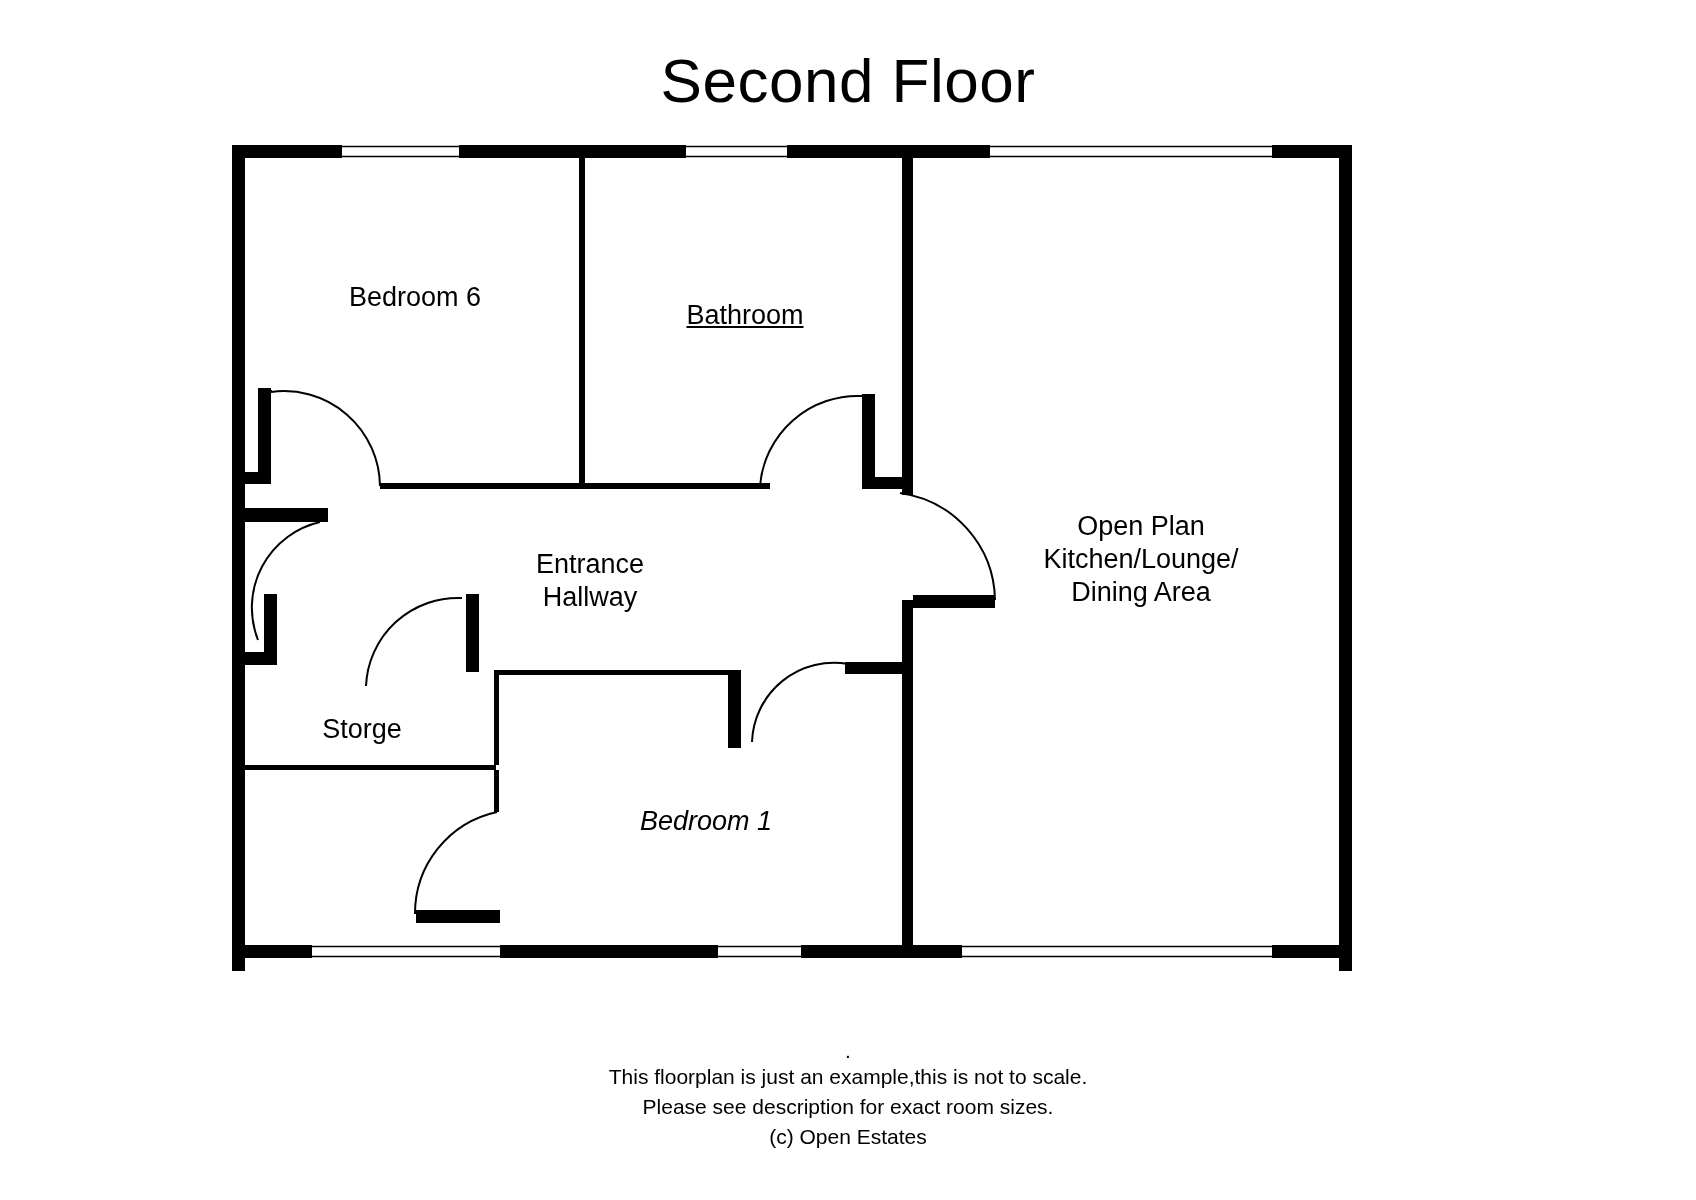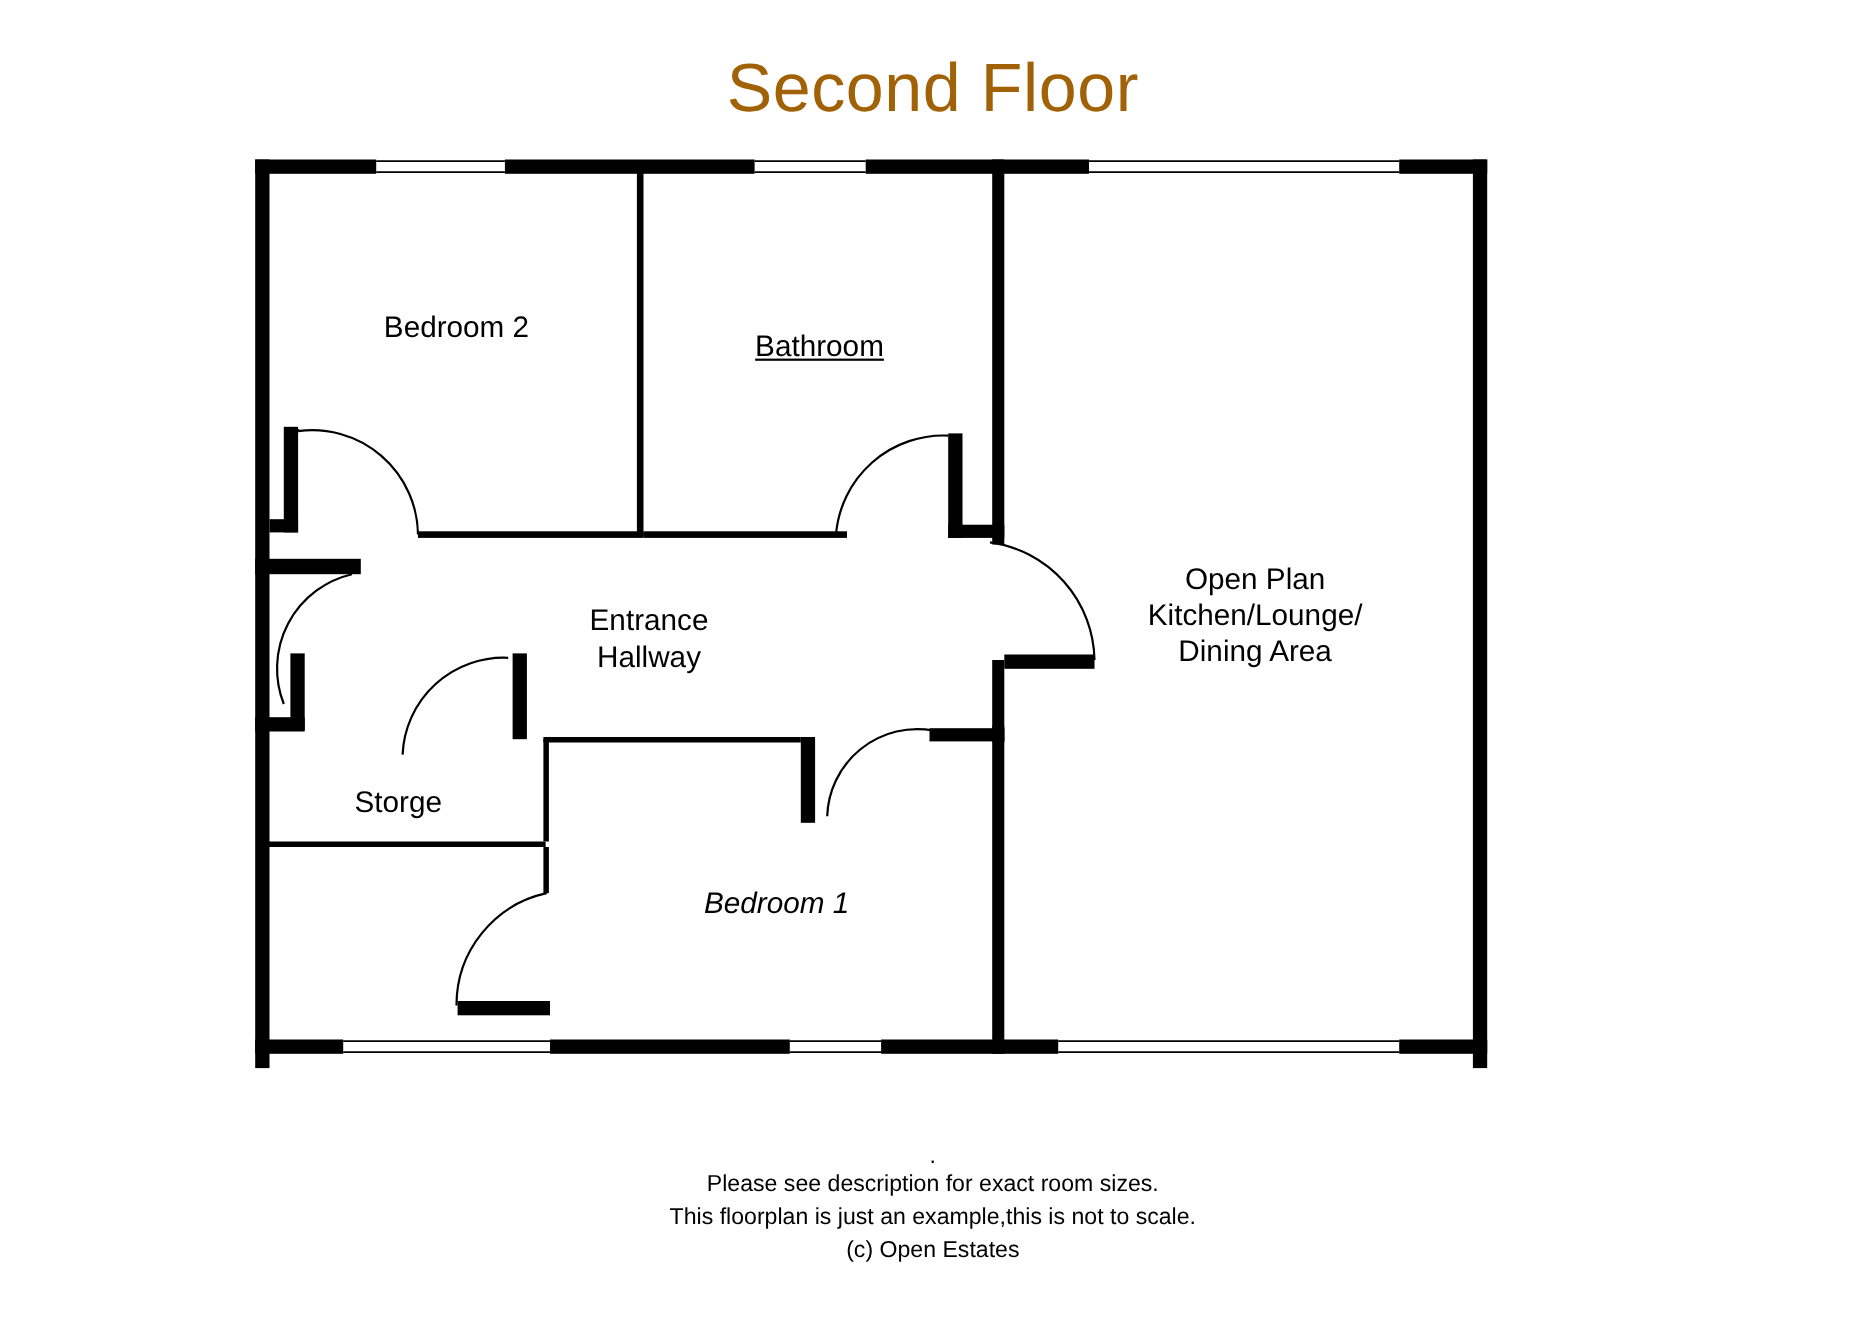--- a/index.html
+++ b/index.html
@@ -23,21 +23,21 @@
   }
   #plan-title {
     position: absolute;
     left: 0;
     top: 48px;
     width: 1696px;
     text-align: center;
     font-size: 62px;
     font-weight: 400;
     letter-spacing: 0.5px;
-    color: #a16207;
+    color: #000000;
     line-height: 1.05;
   }
   #floorplan-svg {
     position: absolute;
     left: 0;
     top: 0;
   }
   .room-label {
     position: absolute;
     text-align: center;
@@ -172,36 +172,36 @@
       <path d="M 462 598 A 92 92 0 0 0 366 686"></path>
 
       <path d="M 995 600 A 110 110 0 0 0 900 493"></path>
 
       <path d="M 848 664 A 82 82 0 0 0 752 742"></path>
 
       <path d="M 497 812 A 104 104 0 0 0 415 914"></path>
     </g>
   </svg>
 
-  <div class="room-label" style="left:265px; top:281px; width:300px;">Bedroom 2</div>
+  <div class="room-label" style="left:265px; top:281px; width:300px;">Bedroom 6</div>
 
   <div class="room-label" style="left:595px; top:299px; width:300px;text-decoration:underline;">Bathroom</div>
 
   <div class="room-label" style="left:991px; top:510px; width:300px;">Open Plan
 Kitchen/Lounge/
 Dining Area</div>
 
   <div class="room-label" style="left:212px; top:713px; width:300px;">Storge</div>
 
   <div class="room-label" style="left:440px; top:548px; width:300px;">Entrance
 Hallway</div>
 
 
   <div class="room-label" style="left:556px; top:805px; width:300px;font-style:italic;">Bedroom 1</div>
 
   <div id="footer-dot">.</div>
   <div id="footer-note">
+    <span class="line-c">This floorplan is just an example,this is not to scale.</span>
     <span class="line-c">Please see description for exact room sizes.</span>
-    <span class="line-c">This floorplan is just an example,this is not to scale.</span>
     <span class="line-c">(c) Open Estates</span>
   </div>
 
 </div>
 
 </body></html>

